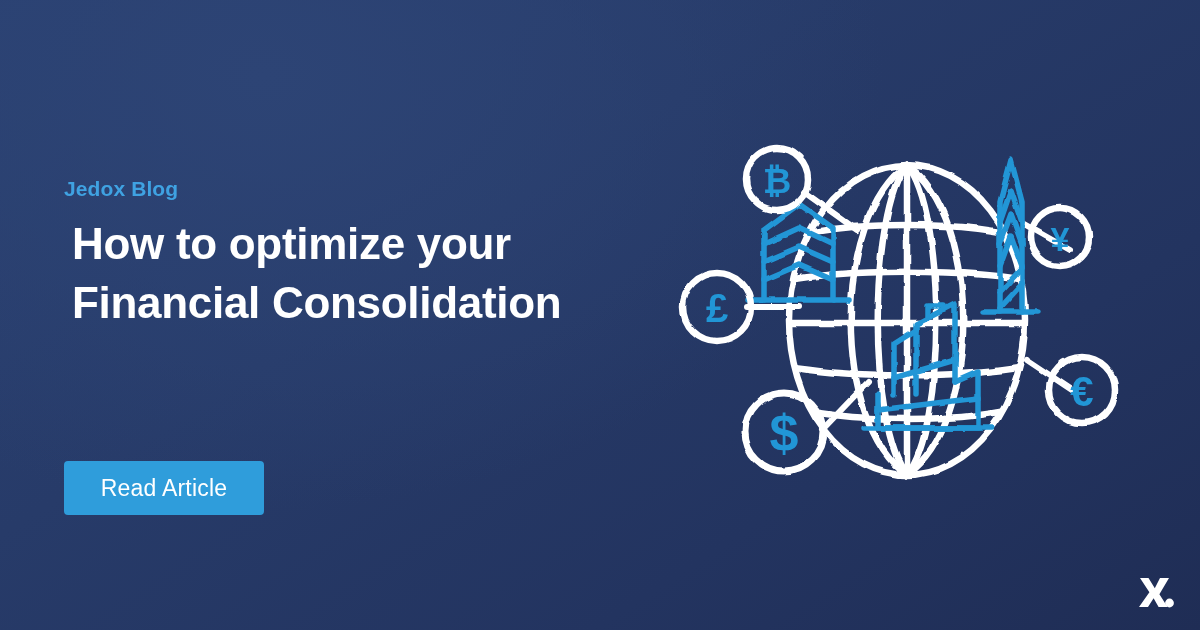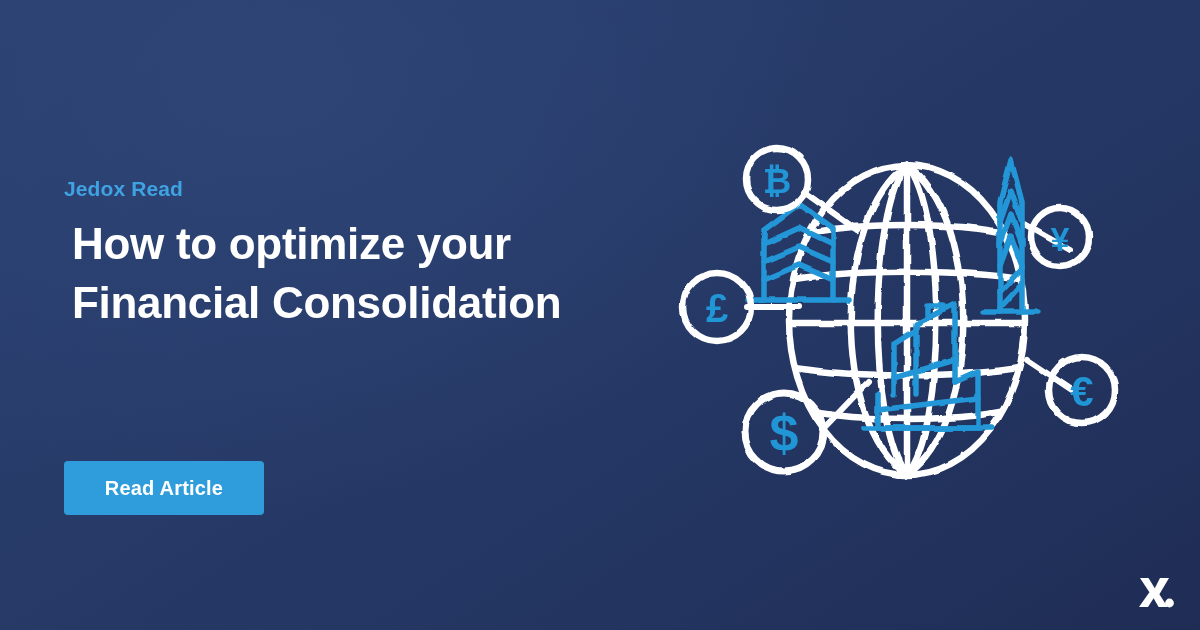--- a/index.html
+++ b/index.html
@@ -52,22 +52,22 @@
     display:flex;
     align-items:center;
     justify-content:center;
     width:200px;
     height:54px;
     background:#2f9ddb;
     border:none;
     border-radius:4px;
     color:#ffffff;
     font-family:"Liberation Sans", sans-serif;
-    font-size:20px;
-    font-weight:bold;
+    font-size:23px;
+    font-weight:normal;
     letter-spacing:.2px;
     cursor:pointer;
   }
 
   
   #illustration {
     position:absolute;
     left:672px;
     top:132px;
     width:470px;
@@ -82,21 +82,21 @@
     width:44px;
     height:44px;
   }
 </style>
 </head>
 <body>
 
 <div id="banner">
 
   <div id="copy">
-    <div id="eyebrow">Jedox Read</div>
+    <div id="eyebrow">Jedox Blog</div>
     <div id="headline">How to optimize your
 Financial Consolidation</div>
   </div>
 
   <button id="cta">Read Article</button>
 
   <div id="illustration">
     <svg viewBox="0 0 470 380" width="470" height="380">
       <defs>
 

